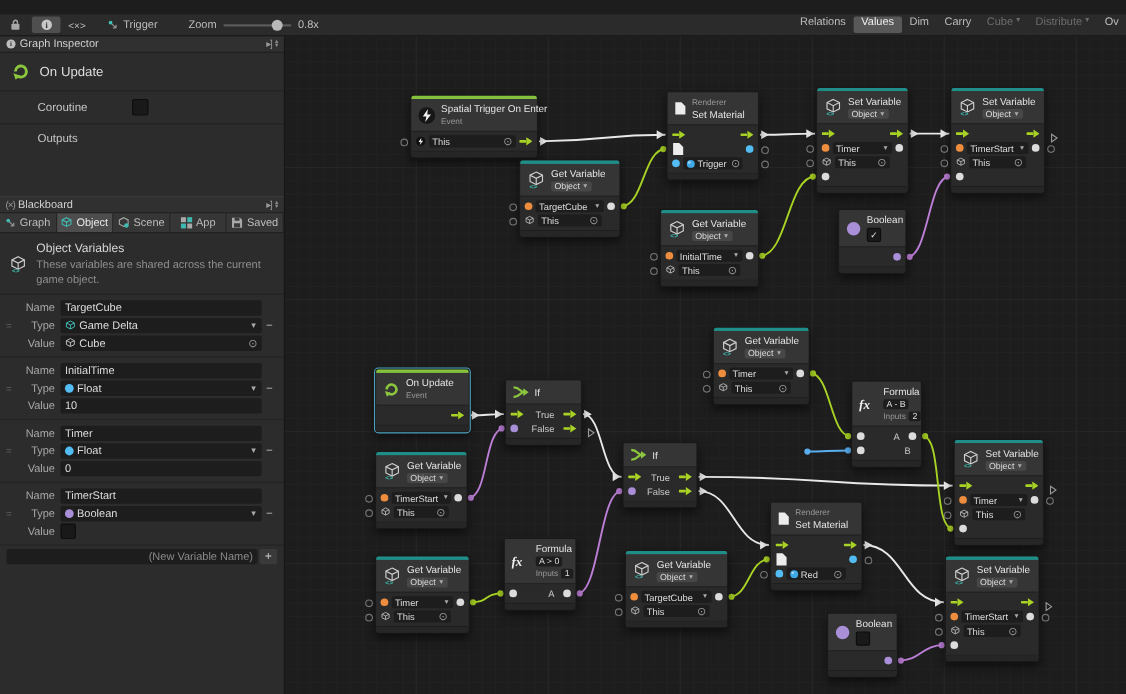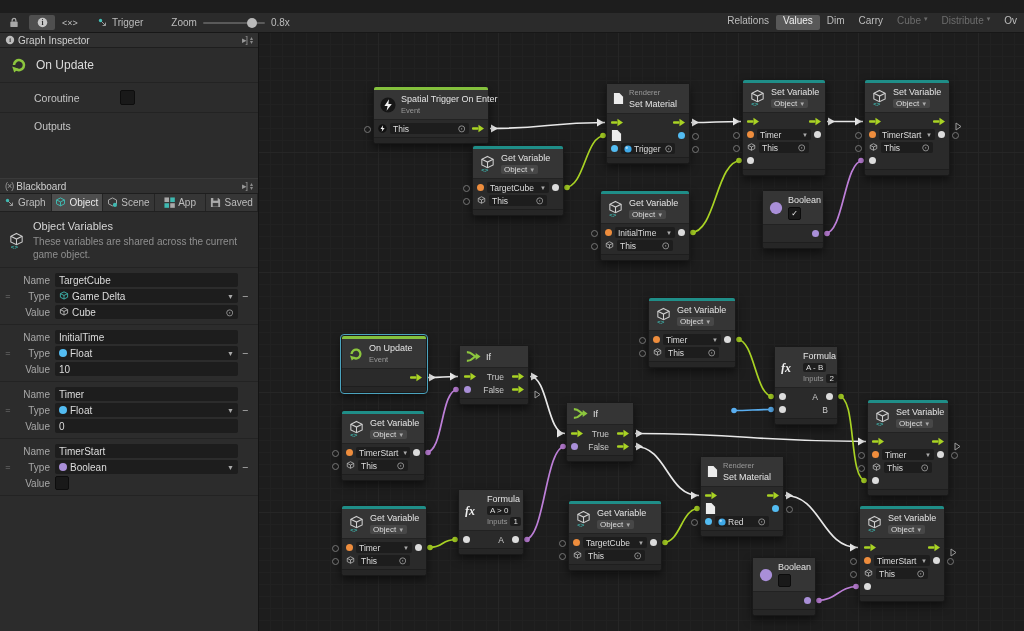--- a/index.html
+++ b/index.html
@@ -1441,14 +1441,20 @@
      </div>
      <div class="vrow">
        <span class="handle"></span>
             <span class="lbl">Value</span>
        <span class="cb" style="width:12px;height:12px;"></span>
        <span class="remove"></span>
      </div>
         </div>
         <div class="hr"></div>
       </div>
+    <div class="newvar">
+      <span class="vfield">
+          <span>(New Variable Name)</span>
+        </span>
+      <span class="plusbtn">+</span>
+    </div>
   </div>
 </div>
 
 </body></html>

